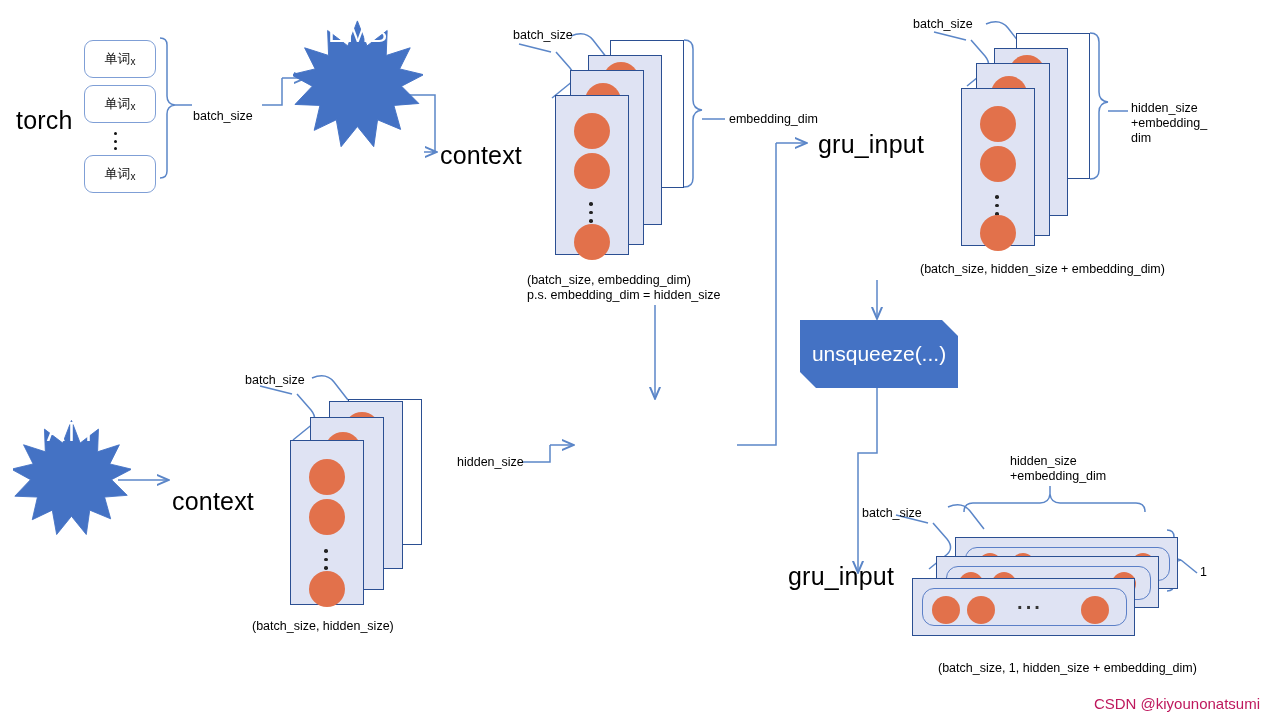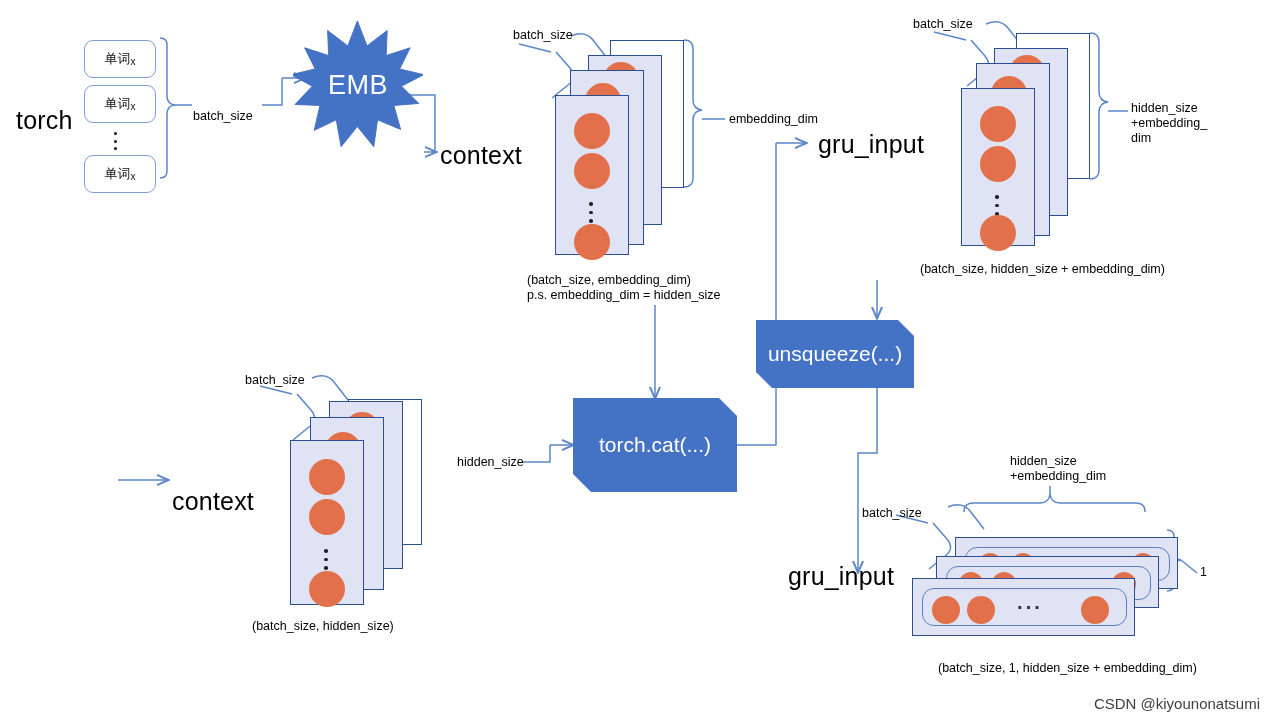--- a/index.html
+++ b/index.html
@@ -25,40 +25,40 @@
     background:#ffffff;
     display:flex;align-items:center;justify-content:center;
     font-size:13px;color:#111;
   }
   .wordbox sub{font-size:10px;vertical-align:baseline;position:relative;top:2px;}
   .vdots{position:absolute;font-size:19px;line-height:7px;color:#111;font-weight:bold;
          display:flex;flex-direction:column;align-items:center;justify-content:center;}
   .vdots span{display:block;width:3px;height:3px;background:#111;border-radius:50%;margin:2.2px 0;}
 
   
-  .star{position:absolute;display:flex;align-items:center;justify-content:center;}
+  .star{position:absolute;display:flex;align-items:flex-start;justify-content:center;}
   .star svg{position:absolute;left:0;top:0;}
   .star .startxt{position:relative;color:#ffffff;font-size:27px;letter-spacing:.5px;z-index:2;}
 
   
   .procbox{position:absolute;display:flex;align-items:center;justify-content:center;}
   .procbox svg{position:absolute;left:0;top:0;}
   .procbox .ptxt{position:relative;z-index:2;color:#fff;font-size:21px;white-space:nowrap;}
 
   
   .panel{position:absolute;box-sizing:border-box;border:1.6px solid #2b4f92;background:#dfe3f3;}
   .panel-empty{position:absolute;box-sizing:border-box;border:1.6px solid #2b4f92;background:#ffffff;}
   .dot{position:absolute;border-radius:50%;background:#e2714b;}
   .hslab{position:absolute;box-sizing:border-box;border:1.6px solid #2b4f92;background:#dfe3f3;}
   .hinner{position:absolute;box-sizing:border-box;border:1.6px solid #5b7fc7;border-radius:12px;background:#dfe3f3;}
   .hdots{position:absolute;color:#333;font-size:20px;font-weight:bold;letter-spacing:2px;}
   .pdots{position:absolute;display:flex;flex-direction:column;align-items:center;}
   .pdots i{display:block;width:3.6px;height:3.6px;background:#222;border-radius:50%;margin:2.4px 0;}
 
-  .watermark{position:absolute;right:20px;bottom:8px;color:#404040;font-size:15px;}
+  .watermark{position:absolute;right:20px;bottom:8px;color:#be185d;font-size:15px;}
 </style>
 </head>
 <body>
 
 <div id="stage">
 
   <svg id="wires" viewBox="0 0 1280 720">
     <defs>
       <marker id="ah" markerWidth="9" markerHeight="9" refX="7.5" refY="4" orient="auto">
         <path d="M0,0.6 L8,4 L0,7.4" fill="none" stroke="#5b86c8" stroke-width="1.3"></path>
@@ -149,20 +149,26 @@
   <div class="lbl lbl-small" style="left:193px;top:109px;">batch_size</div>
 
   <div class="star" style="left:293px;top:18px;width:130px;height:135px;">
     <svg width="130" height="135" viewBox="0 0 130 135">
       <polygon points="65,2 75,28 96,12 95,38 120,30 109,52 134,58 111,70 129,88 103,90 110,115 86,105 82,133 65,112 48,133 43,105 20,116 26,90 0,89 18,70 -4,58 21,52 10,30 35,38 34,12 55,28" transform="translate(2,1) scale(0.96)" fill="#4472C4" stroke="#4472C4" stroke-width="1"></polygon>
     </svg>
     <div class="startxt">EMB</div>
   </div>
   <div class="lbl lbl-big" style="left:440px;top:141px;">context</div>
 
+  <div class="star" style="left:13px;top:417px;width:118px;height:124px;">
+    <svg width="118" height="124" viewBox="0 0 130 135">
+      <polygon points="65,2 75,28 96,12 95,38 120,30 109,52 134,58 111,70 129,88 103,90 110,115 86,105 82,133 65,112 48,133 43,105 20,116 26,90 0,89 18,70 -4,58 21,52 10,30 35,38 34,12 55,28" transform="translate(2,1) scale(0.96)" fill="#4472C4" stroke="#4472C4" stroke-width="1"></polygon>
+    </svg>
+    <div class="startxt">ATT</div>
+  </div>
   <div class="lbl lbl-big" style="left:172px;top:487px;">context</div>
 
   <div class="panel-empty" style="left:610px;top:40px;width:74px;height:148px;"></div>
   <div class="panel" style="left:588px;top:55px;width:74px;height:170px;">
     <div class="dot" style="left:14px;top:6px;width:36px;height:36px;"></div>
   </div>
   <div class="panel" style="left:570px;top:70px;width:74px;height:175px;">
     <div class="dot" style="left:14px;top:12px;width:36px;height:36px;"></div>
   </div>
   <div class="panel" style="left:555px;top:95px;width:74px;height:160px;">
@@ -217,28 +223,22 @@
         <i></i>
         <i></i>
         <i></i>
       </div>
     <div class="dot" style="left:18px;top:130px;width:36px;height:36px;"></div>
   </div>
   <div class="lbl lbl-small" style="left:245px;top:373px;">batch_size</div>
   <div class="lbl lbl-small" style="left:457px;top:455px;">hidden_size</div>
   <div class="lbl lbl-small" style="left:252px;top:619px;">(batch_size, hidden_size)</div>
 
-  <div class="procbox" style="left:573px;top:398px;width:164px;height:94px;">
-    <svg width="164" height="94" viewBox="0 0 164 94">
-      <polygon points="0,0 146,0 164,18 164,94 18,94 0,76" fill="#4472C4"></polygon>
-    </svg>
-    <div class="ptxt">torch.cat(...)</div>
-  </div>
-
-  <div class="procbox" style="left:756px;top:320px;width:158px;height:68px;">
+
+  <div class="procbox" style="left:800px;top:320px;width:158px;height:68px;">
     <svg width="158" height="68" viewBox="0 0 158 68">
       <polygon points="0,0 142,0 158,16 158,68 16,68 0,52" fill="#4472C4"></polygon>
     </svg>
     <div class="ptxt">unsqueeze(...)</div>
   </div>
 
   <div class="lbl lbl-big" style="left:818px;top:130px;">gru_input</div>
   <div class="lbl lbl-big" style="left:788px;top:562px;">gru_input</div>
 
   <div class="hslab" style="left:955px;top:537px;width:223px;height:52px;">

